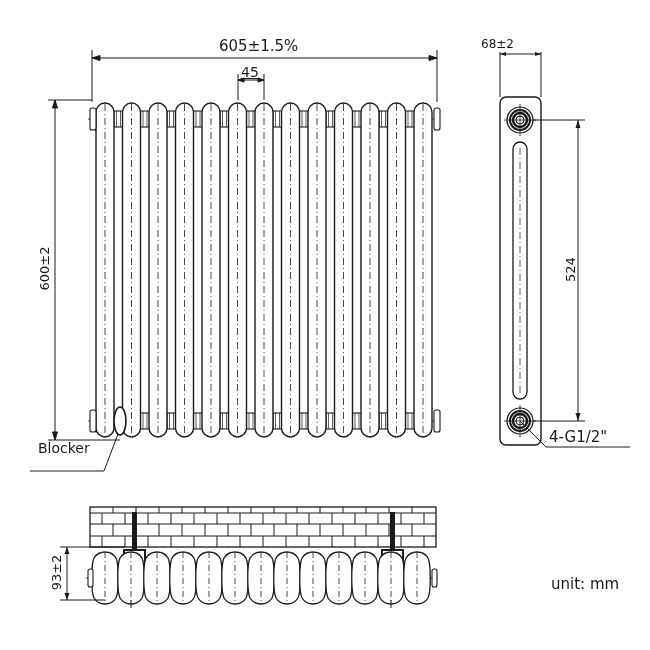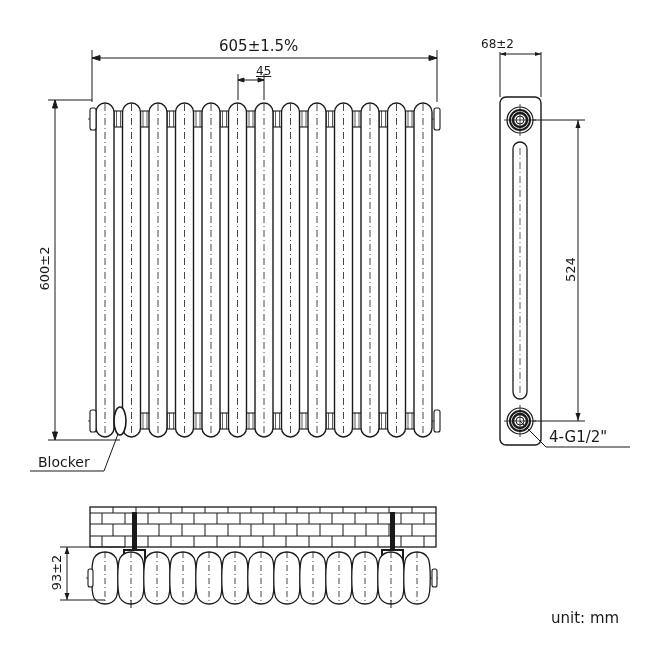--- a/index.html
+++ b/index.html
@@ -219,23 +219,23 @@
     <g stroke-width="1">
       <line x1="60" y1="547" x2="125" y2="547"></line>
       <line x1="60" y1="600" x2="105" y2="600"></line>
       <line x1="67" y1="547" x2="67" y2="600"></line>
       <path d="M67,547 l-2.5,7 h5 z M67,600 l-2.5,-7 h5 z" fill="#1a1a1a" stroke="none"></path>
     </g>
   </g>
 </svg>
 
 <div class="lbl" style="left:219px; top:37px; font-size:15px;">605±1.5%</div>
-<div class="lbl" style="left:256px; top:64px; font-size:12px;text-decoration:underline;">45</div>
+<div class="lbl" style="left:241px; top:64px; font-size:14px;text-decoration:underline;">45</div>
 <div class="lbl rot" style="left:19px; top:261px; width:50px; text-align:center; font-size:13px;">600±2</div>
-<div class="lbl" style="left:38px; top:454px; font-size:14px;">Blocker</div>
+<div class="lbl" style="left:38px; top:440px; font-size:14px;">Blocker</div>
 
 <div class="lbl" style="left:481px; top:37px; font-size:12px;">68±2</div>
 <div class="lbl rot" style="left:550px; top:262px; width:40px; text-align:center; font-size:13px;">524</div>
 <div class="lbl" style="left:549px; top:428px; font-size:15px;">4-G1/2"</div>
 
 <div class="lbl rot" style="left:34px; top:565px; width:44px; text-align:center; font-size:13px;">93±2</div>
 
-<div class="lbl" style="left:551px; top:609px; font-size:15px;">unit: mm</div>
+<div class="lbl" style="left:551px; top:575px; font-size:15px;">unit: mm</div>
 
 </body></html>

